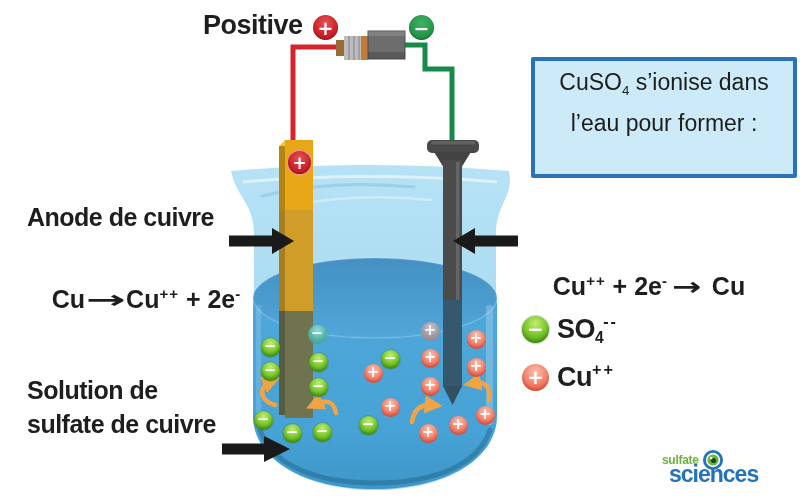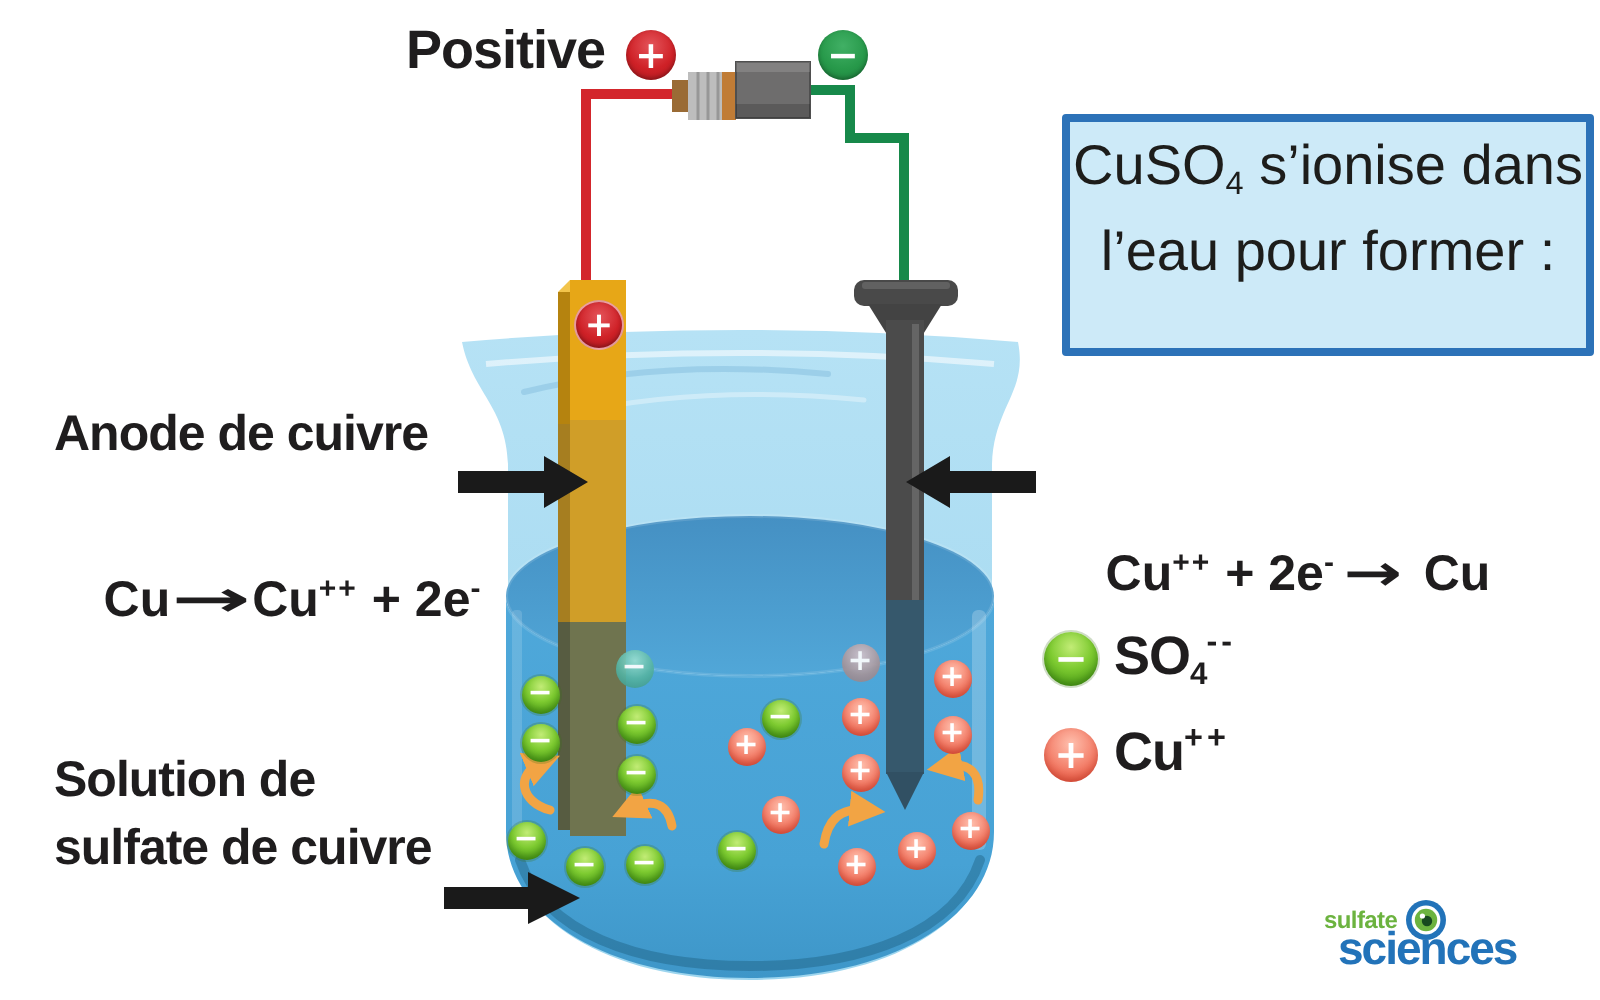--- a/index.html
+++ b/index.html
@@ -12,21 +12,21 @@
   .h-title{font-size:27px;font-weight:bold;letter-spacing:-0.5px;}
   .lbl{font-size:25px;font-weight:bold;letter-spacing:-0.5px;white-space:pre;}
   .eq{font-size:25px;font-weight:bold;white-space:pre;}
   .eq sup,.legend-txt sup{font-size:60%;vertical-align:9px;letter-spacing:1px;font-weight:bold;}
   .eq sub,.legend-txt sub,.info sub{font-size:58%;vertical-align:-5px;}
   .rarrow{display:inline-block;transform:scaleX(1.9);margin:0 10px;font-family:"DejaVu Sans",sans-serif;}
   .rarrow2{display:inline-block;transform:scaleX(1.4);margin:0 8px;font-family:"DejaVu Sans",sans-serif;}
 
   
   .info{left:531px;top:57px;width:258px;height:108px;background:#cdeaf8;border:4px solid #2c72b8;
-        border-radius:2px;text-align:center;font-size:28px;line-height:33px;padding-top:5px;color:#1d1d1b;}
+        border-radius:2px;text-align:center;font-size:23px;line-height:33px;padding-top:5px;color:#1d1d1b;}
   .info sup{font-size:60%;vertical-align:7px;letter-spacing:1px;}
 
   
   .icon-circle{border-radius:50%;color:#fff;display:flex;align-items:center;justify-content:center;
                font-weight:bold;font-family:"DejaVu Sans",sans-serif;}
   .icon-red{background:radial-gradient(circle at 50% 32%,#e4555b 0%,#cf2127 55%,#ab181e 100%);
             box-shadow:inset 0 -1px 2px rgba(0,0,0,.3);}
   .icon-green{background:radial-gradient(circle at 50% 32%,#41b065 0%,#27994a 55%,#1d7f3d 100%);
             box-shadow:inset 0 -1px 2px rgba(0,0,0,.3);}
   .icon-25{width:25px;height:25px;font-size:19px;}

